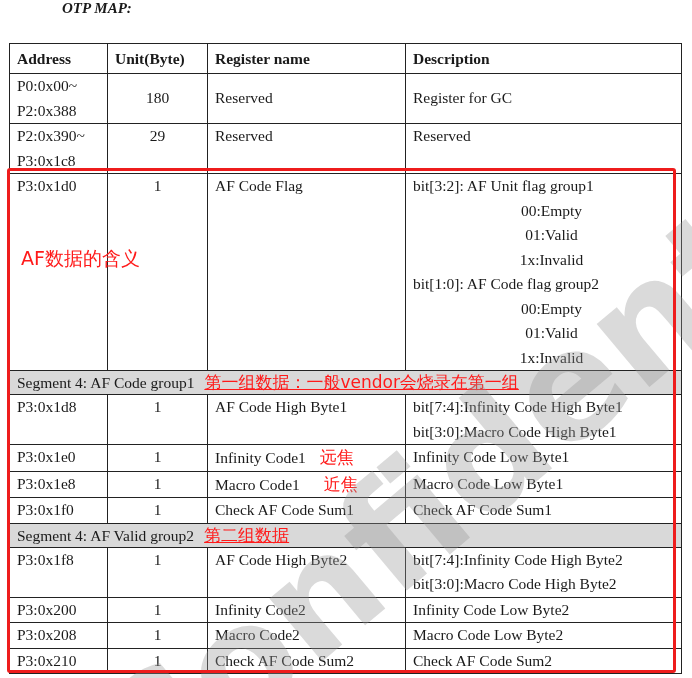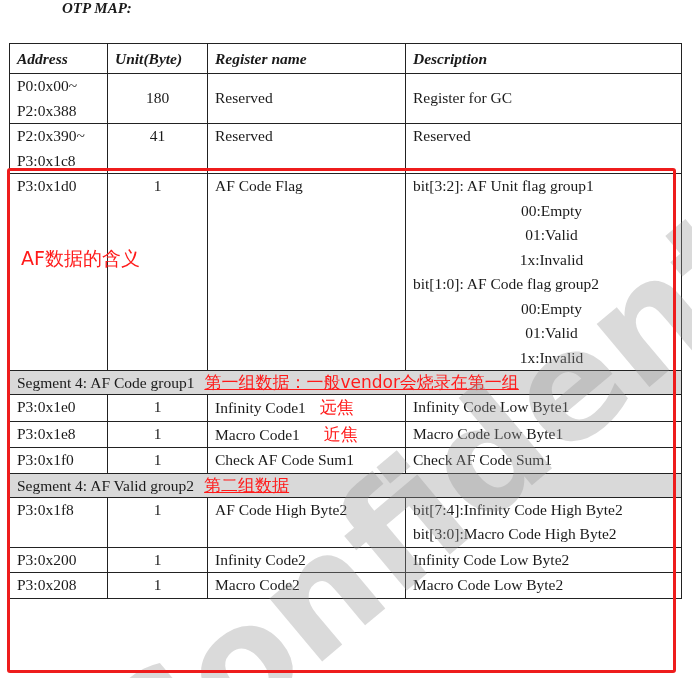--- a/index.html
+++ b/index.html
@@ -22,21 +22,21 @@
   table.otp td, table.otp th {
     border: 1px solid #222;
     padding: 0 7px;
     vertical-align: top;
     text-align: left;
     line-height: 24.5px;
     font-weight: normal;
     white-space: nowrap;
     overflow: hidden;
   }
-  table.otp th { font-weight: bold; line-height: 29px; font-style: italic; }
+  table.otp th { font-weight: bold; line-height: 29px; }
   table.otp td.center { text-align: center; }
   table.otp td.vmid { vertical-align: middle; }
   col.c1 { width: 98px; }
   col.c2 { width: 100px; }
   col.c3 { width: 198px; }
   col.c4 { width: 276px; }
   tr.seg td { background: #d9d9d9; line-height: 23px; }
   .indent { padding-left: 16px; display: block; text-align: center; }
   .anno { color: #ff1a1a; font-family: "DejaVu Sans", sans-serif; }
   .anno-md { font-size: 17px; margin-left: 10px; text-decoration: underline; }
@@ -85,21 +85,21 @@
     <td class="center vmid">180</td>
     <td class="vmid">Reserved</td>
     <td class="vmid">Register for GC</td>
   </tr>
 
   <tr>
     <td>
       <span style="display:block">P2:0x390~</span>
       <span style="display:block">P3:0x1c8</span>
     </td>
-    <td class="center">41</td>
+    <td class="center">29</td>
     <td>Reserved</td>
     <td>Reserved</td>
   </tr>
 
   <tr>
     <td>P3:0x1d0</td>
     <td class="center">1</td>
     <td>AF Code Flag</td>
     <td>
       <span style="display:block">bit[3:2]: AF Unit flag group1</span>
@@ -112,20 +112,29 @@
       <span class="indent">1x:Invalid</span>
     </td>
   </tr>
 
   <tr class="seg">
     <td colspan="4">
       <span>Segment 4: AF Code group1</span><span class="anno anno-md">第一组数据：一般vendor会烧录在第一组</span>
     </td>
   </tr>
 
+  <tr>
+    <td>P3:0x1d8</td>
+    <td class="center">1</td>
+    <td>AF Code High Byte1</td>
+    <td>
+      <span style="display:block">bit[7:4]:Infinity Code High Byte1</span>
+      <span style="display:block">bit[3:0]:Macro Code High Byte1</span>
+    </td>
+  </tr>
   <tr>
     <td>P3:0x1e0</td>
     <td class="center">1</td>
     <td><span>Infinity Code1</span><span class="anno anno-inline">远焦</span></td>
     <td>Infinity Code Low Byte1</td>
   </tr>
   <tr>
     <td>P3:0x1e8</td>
     <td class="center">1</td>
     <td><span>Macro Code1</span><span class="anno anno-inline" style="margin-left:24px">近焦</span></td>
@@ -158,20 +167,26 @@
     <td class="center">1</td>
     <td>Infinity Code2</td>
     <td>Infinity Code Low Byte2</td>
   </tr>
   <tr>
     <td>P3:0x208</td>
     <td class="center">1</td>
     <td>Macro Code2</td>
     <td>Macro Code Low Byte2</td>
   </tr>
+  <tr>
+    <td>P3:0x210</td>
+    <td class="center">1</td>
+    <td>Check AF Code Sum2</td>
+    <td>Check AF Code Sum2</td>
+  </tr>
 </tbody>
   </table>
 
 <div class="watermark">Confidential</div>
 
 <div class="anno af-anno">AF数据的含义</div>
 
 <div class="red-box"></div>
 
 </body></html>

